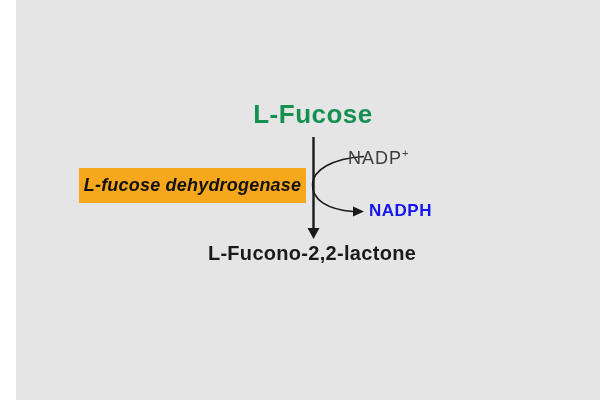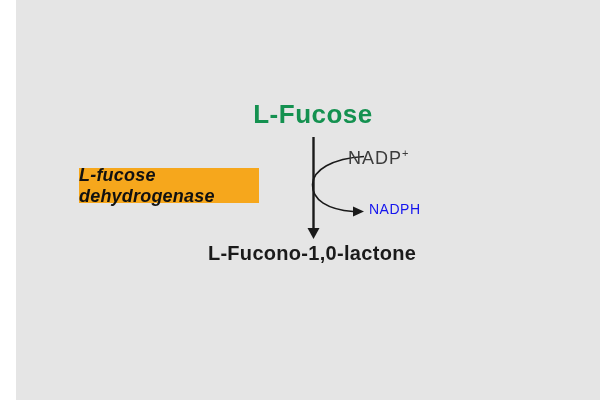--- a/index.html
+++ b/index.html
@@ -29,21 +29,21 @@
   #arrow-svg {
     left: 0;
     top: 0;
     width: 600px;
     height: 400px;
     pointer-events: none;
   }
   #enzyme-box {
     left: 63px;
     top: 168px;
-    width: 180px;
+    width: 227px;
     height: 35px;
     display: flex;
     align-items: center;
     justify-content: center;
   }
   #enzyme-label {
     font-size: 18px;
     font-style: italic;
     font-weight: 600;
     color: #111111;
@@ -57,22 +57,22 @@
     letter-spacing: 1px;
   }
   #cofactor-in-label sup {
     font-size: 11px;
     vertical-align: super;
     line-height: 0;
   }
   #cofactor-out-label {
     left: 353px;
     top: 201px;
-    font-size: 14px;
-    font-weight: 400;
+    font-size: 17px;
+    font-weight: 700;
     letter-spacing: 0.5px;
   }
   #product-label {
     left: 96px;
     top: 242px;
     width: 400px;
     text-align: center;
     font-size: 20px;
     font-weight: 700;
     letter-spacing: 0.3px;
@@ -101,15 +101,15 @@
   </svg>
 
   <div class="abs" id="enzyme-box" style="background-color: rgb(246, 167, 28);">
     <span id="enzyme-label">L-fucose dehydrogenase</span>
   </div>
 
   <div class="abs" id="cofactor-in-label" style="color: rgb(60, 60, 60);"><span>NADP</span><sup>+</sup></div>
 
   <div class="abs" id="cofactor-out-label" style="color: rgb(20, 20, 238);">NADPH</div>
 
-  <div class="abs" id="product-label" style="color: rgb(26, 26, 26);">L-Fucono-1,0-lactone</div>
+  <div class="abs" id="product-label" style="color: rgb(26, 26, 26);">L-Fucono-2,2-lactone</div>
 
 </div>
 
 </body></html>

